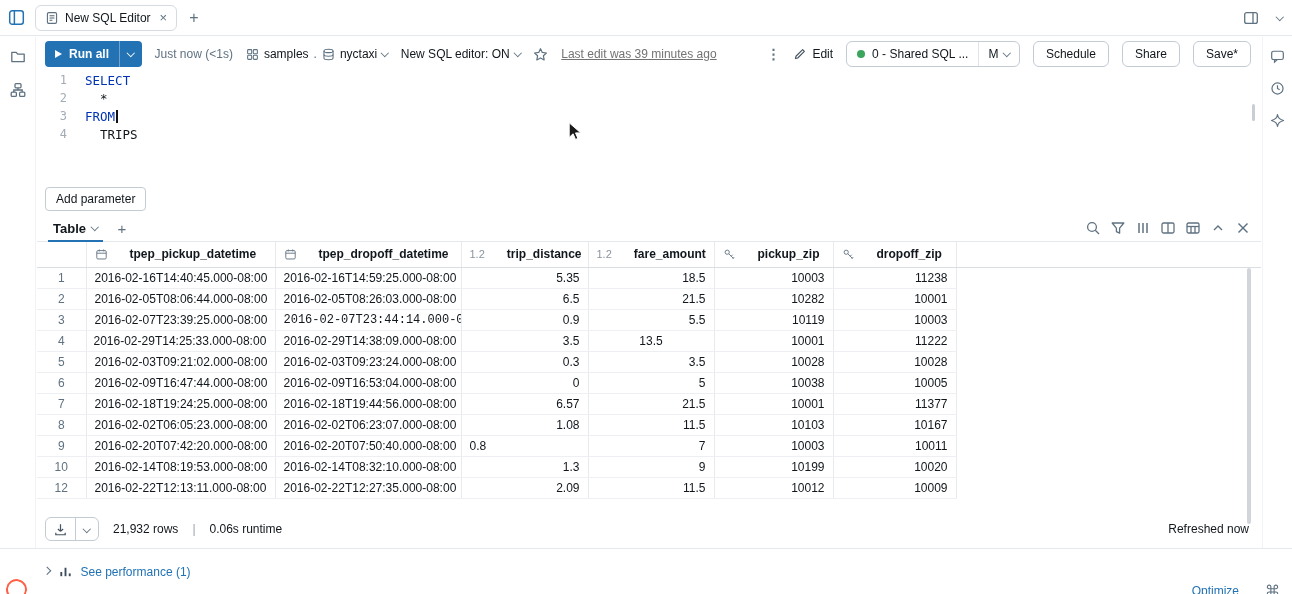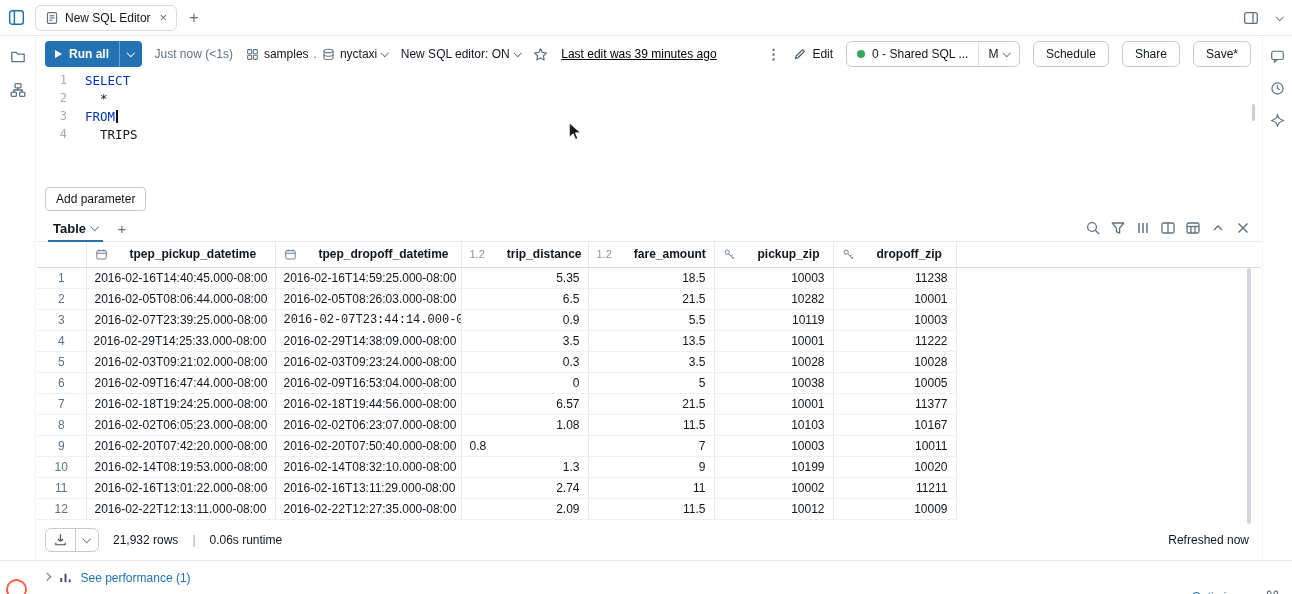--- a/index.html
+++ b/index.html
@@ -23,21 +23,21 @@
   
   .main { position:absolute; top:37px; left:37px; right:31px; bottom:34px; display:flex; flex-direction:column; }
 
   .qtoolbar { height:34px; flex:none; display:flex; align-items:center; gap:13px; padding:0 10px 0 8px; font-size:12px; }
   .run-btn { display:flex; align-items:stretch; background:#2272B4; color:#fff; border-radius:4px; height:26px; font-weight:600; cursor:pointer; }
   .run-main { display:flex; align-items:center; gap:7px; padding:0 10px; }
   .play-tri { width:0; height:0; border-left:7px solid #fff; border-top:4.5px solid transparent; border-bottom:4.5px solid transparent; }
   .run-caret { display:flex; align-items:center; padding:0 8px; border-left:1px solid rgba(255,255,255,.35); }
   .muted { color:#5F7281; }
   .sel { display:flex; align-items:center; gap:5px; cursor:pointer; }
-  .last-edit { color:#000000; text-decoration:underline; cursor:pointer; }
+  .last-edit { color:#737373; text-decoration:underline; cursor:pointer; }
   .tb-right { margin-left:auto; display:flex; align-items:center; gap:13px; }
   .kebab { font-size:14px; color:#5F7281; font-weight:700; letter-spacing:0; }
   .pill { display:flex; align-items:stretch; border:1px solid #C3CBD3; border-radius:6px; height:26px; background:#fff; }
   .pill-main { display:flex; align-items:center; gap:7px; padding:0 10px; }
   .dot-green { width:8px; height:8px; border-radius:50%; background:#3BA45D; }
   .pill-size { display:flex; align-items:center; gap:6px; padding:0 9px; border-left:1px solid #E0E4E8; }
   .btn { display:flex; align-items:center; height:26px; border:1px solid #C3CBD3; border-radius:6px; background:#fff; padding:0 12px; font-size:12px; font-weight:500; color:#11171C; cursor:pointer; }
 
   
   .editor { height:72px; flex:none; font-family:"DejaVu Sans Mono", monospace; font-size:12.5px; }
@@ -71,21 +71,21 @@
   .grid td.fill { border:none; }
 
   .results-footer { flex:1; display:flex; align-items:center; gap:14px; padding:0 12px 0 8px; font-size:12px; }
   .dl-btn { display:flex; align-items:stretch; height:24px; border:1px solid #C3CBD3; border-radius:6px; overflow:hidden; background:#fff; color:#44535F; }
   .dl-ic { width:30px; display:flex; align-items:center; justify-content:center; border-right:1px solid #C3CBD3; }
   .dl-caret { width:22px; display:flex; align-items:center; justify-content:center; }
   .sep-bar { color:#9AA4AE; }
   .refreshed { margin-left:auto; }
 
   
-  .footer { position:absolute; left:0; right:0; bottom:0; height:34px; border-top:1px solid #E6E9EC; display:flex; align-items:center; padding:0 12px 0 44px; background:#fff; }
+  .footer { position:absolute; left:0; right:0; bottom:0; height:46px; border-top:1px solid #E6E9EC; display:flex; align-items:center; padding:0 12px 0 44px; background:#fff; }
   .perf { display:flex; align-items:center; gap:8px; color:#5F7281; }
   .link { color:#2272B4; font-size:12px; cursor:pointer; }
   .footer-right { margin-left:auto; display:flex; align-items:center; gap:26px;margin-top:38px; }
   .cmd-glyph { font-size:15px; color:#5F7281; }
   .clockish { position:absolute; left:6px; bottom:-6px; width:21px; height:21px; border:2.5px solid #FF5F46; border-radius:50%; border-bottom-color:transparent; transform:rotate(10deg); }
 
   
   .tbl-vscroll { position:absolute; right:41px; top:268px; width:4px; height:256px; background:#D2D6DB; border-radius:2px; }
   .ed-vscroll { position:absolute; right:37px; top:104px; width:3px; height:17px; background:#C9CED4; border-radius:2px; }
   .mouse { position:absolute; left:568px; top:122px; pointer-events:none; }
@@ -410,21 +410,21 @@
               <td style="text-align: right;">5.5</td>
               <td style="text-align: right;">10119</td>
               <td style="text-align: right;">10003</td>
               <td class="fill"></td>
             </tr>
             <tr>
               <td class="rownum">4</td>
               <td style="text-align: left; padding-left: 7px;">2016-02-29T14:25:33.000-08:00</td>
               <td style="text-align: left;">2016-02-29T14:38:09.000-08:00</td>
               <td style="text-align: right;">3.5</td>
-              <td style="text-align: right;">13.5</td>
+              <td style="text-align: center;">13.5</td>
               <td style="text-align: right;">10001</td>
               <td style="text-align: right;">11222</td>
               <td class="fill"></td>
             </tr>
             <tr>
               <td class="rownum">5</td>
               <td style="text-align: left;">2016-02-03T09:21:02.000-08:00</td>
               <td style="text-align: left;">2016-02-03T09:23:24.000-08:00</td>
               <td style="text-align: right;">0.3</td>
               <td style="text-align: right;">3.5</td>
@@ -473,30 +473,20 @@
               <td class="fill"></td>
             </tr>
             <tr>
               <td class="rownum">10</td>
               <td style="text-align: left;">2016-02-14T08:19:53.000-08:00</td>
               <td style="text-align: left;">2016-02-14T08:32:10.000-08:00</td>
               <td style="text-align: right;">1.3</td>
               <td style="text-align: right;">9</td>
               <td style="text-align: right;">10199</td>
               <td style="text-align: right;">10020</td>
-              <td class="fill"></td>
-            </tr>
-            <tr>
-              <td class="rownum">11</td>
-              <td style="text-align: left;">2016-02-16T13:01:22.000-08:00</td>
-              <td style="text-align: left;">2016-02-16T13:11:29.000-08:00</td>
-              <td style="text-align: right;">2.74</td>
-              <td style="text-align: right;">11</td>
-              <td style="text-align: right;">10002</td>
-              <td style="text-align: right;">11211</td>
               <td class="fill"></td>
             </tr>
             <tr>
               <td class="rownum">12</td>
               <td style="text-align: left;">2016-02-22T12:13:11.000-08:00</td>
               <td style="text-align: left;">2016-02-22T12:27:35.000-08:00</td>
               <td style="text-align: right;">2.09</td>
               <td style="text-align: right;">11.5</td>
               <td style="text-align: right;">10012</td>
               <td style="text-align: right;">10009</td>

